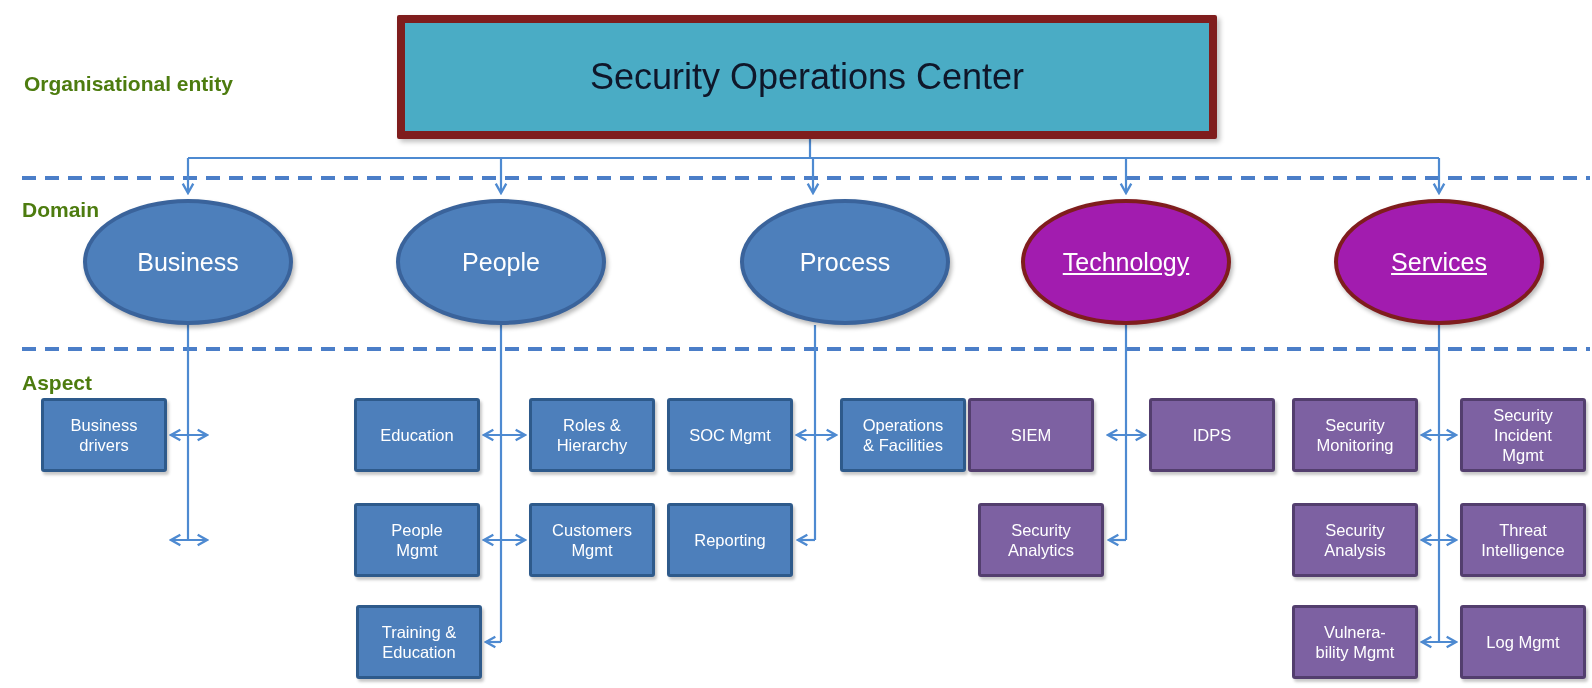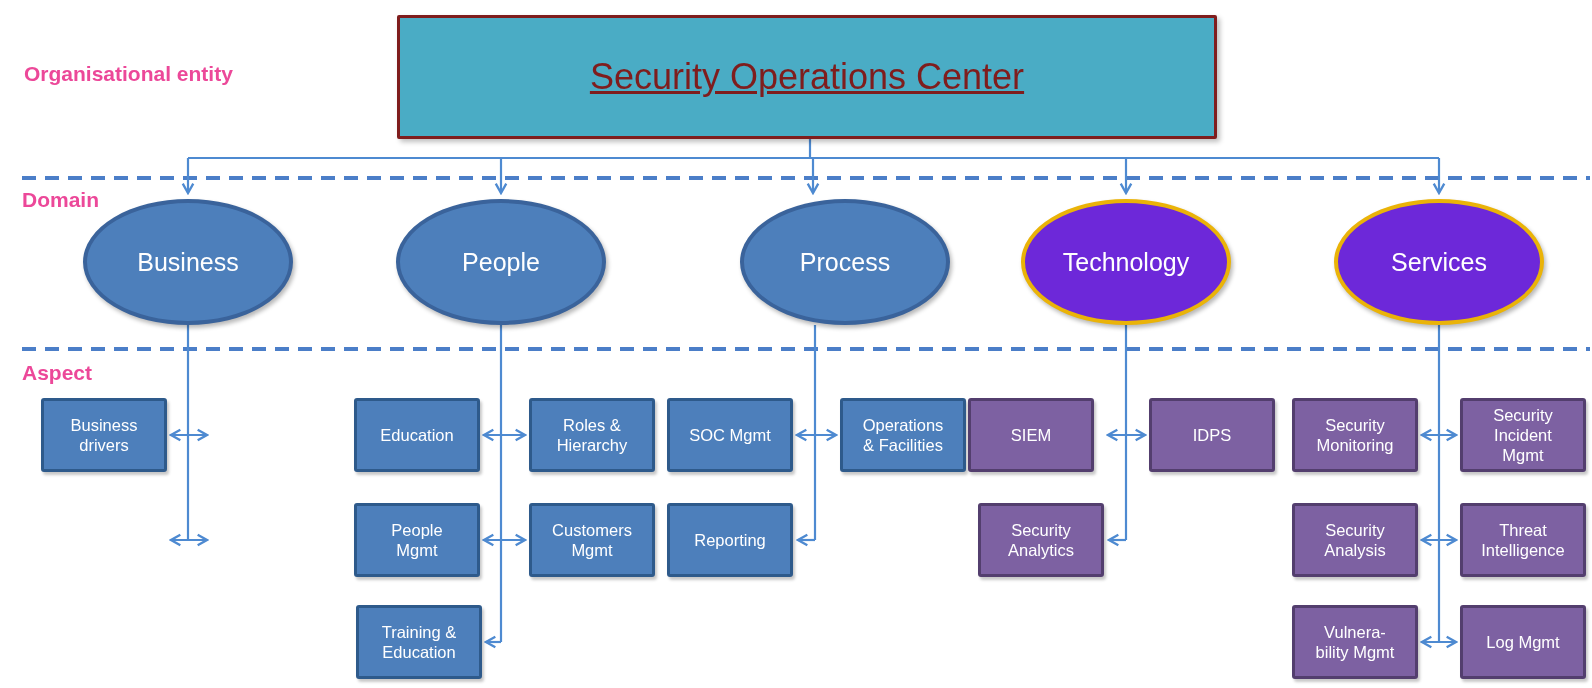--- a/index.html
+++ b/index.html
@@ -3,36 +3,36 @@
 <meta charset="utf-8">
 <style>
   html,body{margin:0;padding:0;background:#fff;}
   *{box-sizing:border-box;}
   .canvas{
     position:relative;width:1592px;height:688px;background:#ffffff;
     font-family:"Liberation Sans",sans-serif;overflow:hidden;
   }
   svg.connectors{position:absolute;left:0;top:0;z-index:1;}
   .lane-label{
-    position:absolute;z-index:3;font-weight:bold;font-size:21px;color:#ec4899;
-    letter-spacing:0px;white-space:nowrap;
+    position:absolute;z-index:3;font-weight:bold;font-size:21px;color:#4d7c0f;
+    letter-spacing:0px;white-space:nowrap;margin-top:10px;
   }
   .soc{
     position:absolute;z-index:2;left:397px;top:15px;width:820px;height:124px;
-    background:#4aacc5;border:3px solid #7f1d1d;border-radius:2px;
+    background:#4aacc5;border:8px solid #7f1d1d;border-radius:2px;
     display:flex;align-items:center;justify-content:center;
-    color:#7f1d1d;font-size:36px;box-shadow:3px 3px 5px rgba(0,0,0,0.25);text-decoration:underline;
+    color:#0f172a;font-size:36px;box-shadow:3px 3px 5px rgba(0,0,0,0.25);
   }
   .ellipse{
     position:absolute;z-index:2;width:210px;height:126px;top:199px;border-radius:50%;
     display:flex;align-items:center;justify-content:center;
     color:#ffffff;font-size:25px;box-shadow:2px 3px 4px rgba(0,0,0,0.28);
   }
   .ellipse.blue{background:#4d7fbb;border:4px solid #3a639b;}
-  .ellipse.purple{background:#6d28d9;border:4px solid #eab308;}
+  .ellipse.purple{background:#a21caf;border:4px solid #7f1d1d;text-decoration:underline;}
   .abox{
     position:absolute;z-index:2;width:126px;height:74px;border-radius:3px;
     display:flex;align-items:center;justify-content:center;text-align:center;
     color:#ffffff;font-size:16.5px;line-height:1.22;white-space:pre-line;
     box-shadow:2px 3px 3px rgba(0,0,0,0.22);padding:2px;
   }
   .abox.blue{background:#4d7fbb;border:3px solid #2e5a8b;}
   .abox.purple{background:#7d61a2;border:3px solid #533e6e;}
 </style>
 </head>

